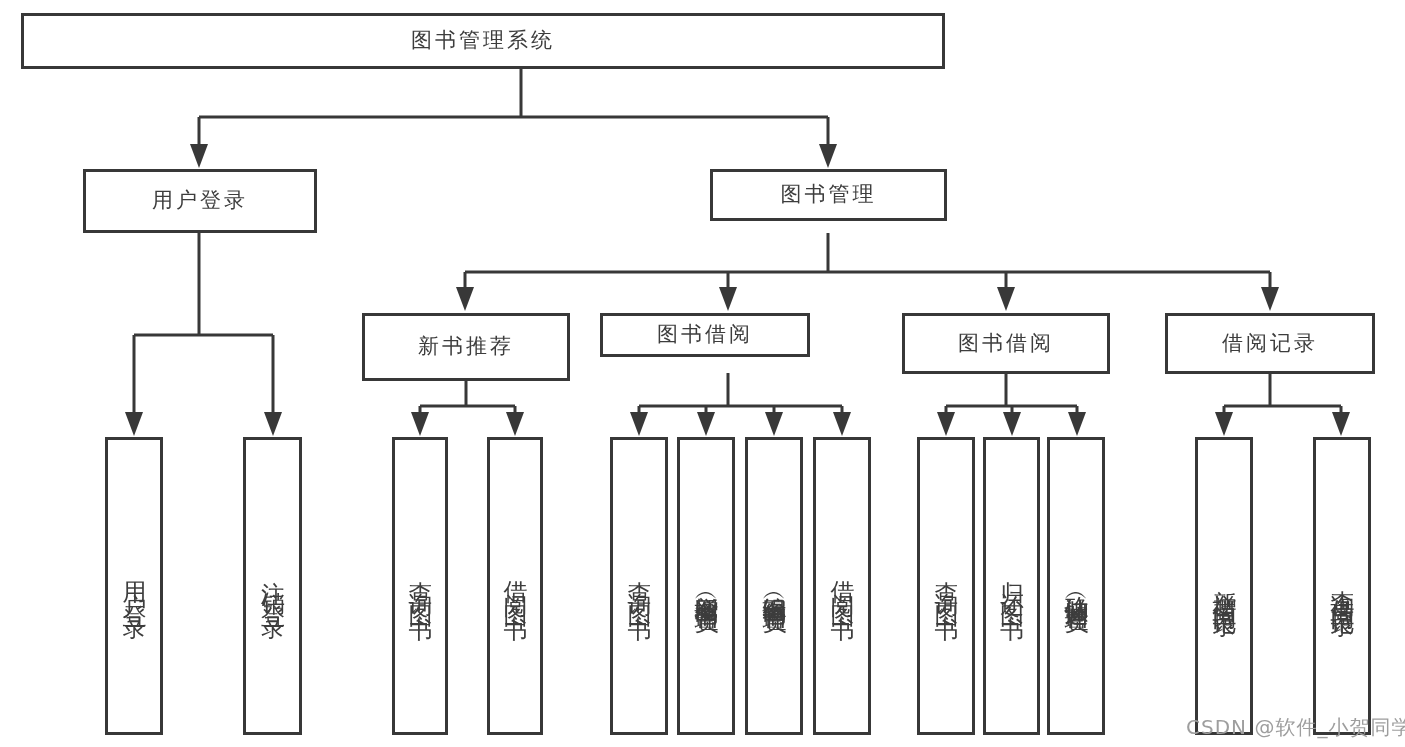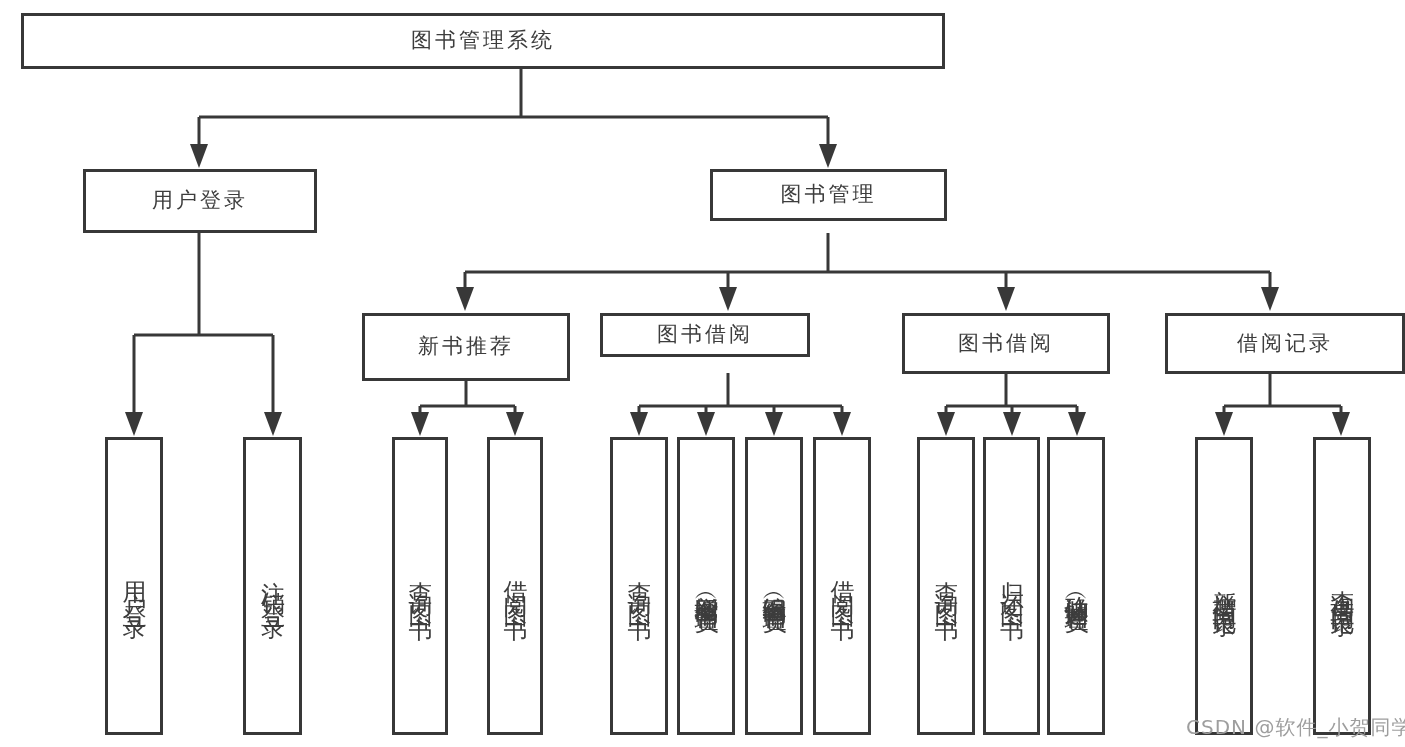--- a/index.html
+++ b/index.html
@@ -76,21 +76,21 @@
   </svg>
 
   <div class="box h" style="left:21px;top:13px;width:924px;height:56px">图书管理系统</div>
 
   <div class="box h" style="left:83px;top:169px;width:234px;height:64px">用户登录</div>
   <div class="box h" style="left:710px;top:169px;width:237px;height:52px">图书管理</div>
 
   <div class="box h" style="left:362px;top:313px;width:208px;height:68px">新书推荐</div>
   <div class="box h" style="left:600px;top:313px;width:210px;height:44px">图书借阅</div>
   <div class="box h" style="left:902px;top:313px;width:208px;height:61px">图书借阅</div>
-  <div class="box h" style="left:1165px;top:313px;width:240px;height:61px">借阅记录</div>
+  <div class="box h" style="left:1165px;top:313px;width:210px;height:61px">借阅记录</div>
 
   <div class="box v vs" style="left:105px;width:58px">用户登录</div>
   <div class="box v vs" style="left:243px;width:59px">注销登录</div>
 
   <div class="box v vs" style="left:392px;width:56px">查询图书</div>
   <div class="box v vs" style="left:487px;width:56px">借阅图书</div>
 
   <div class="box v vs" style="left:610px;width:58px">查询图书</div>
   <div class="box v vl" style="left:677px;width:58px">新增图书（管理员）</div>
   <div class="box v vl" style="left:745px;width:58px">编辑图书（管理员）</div>

